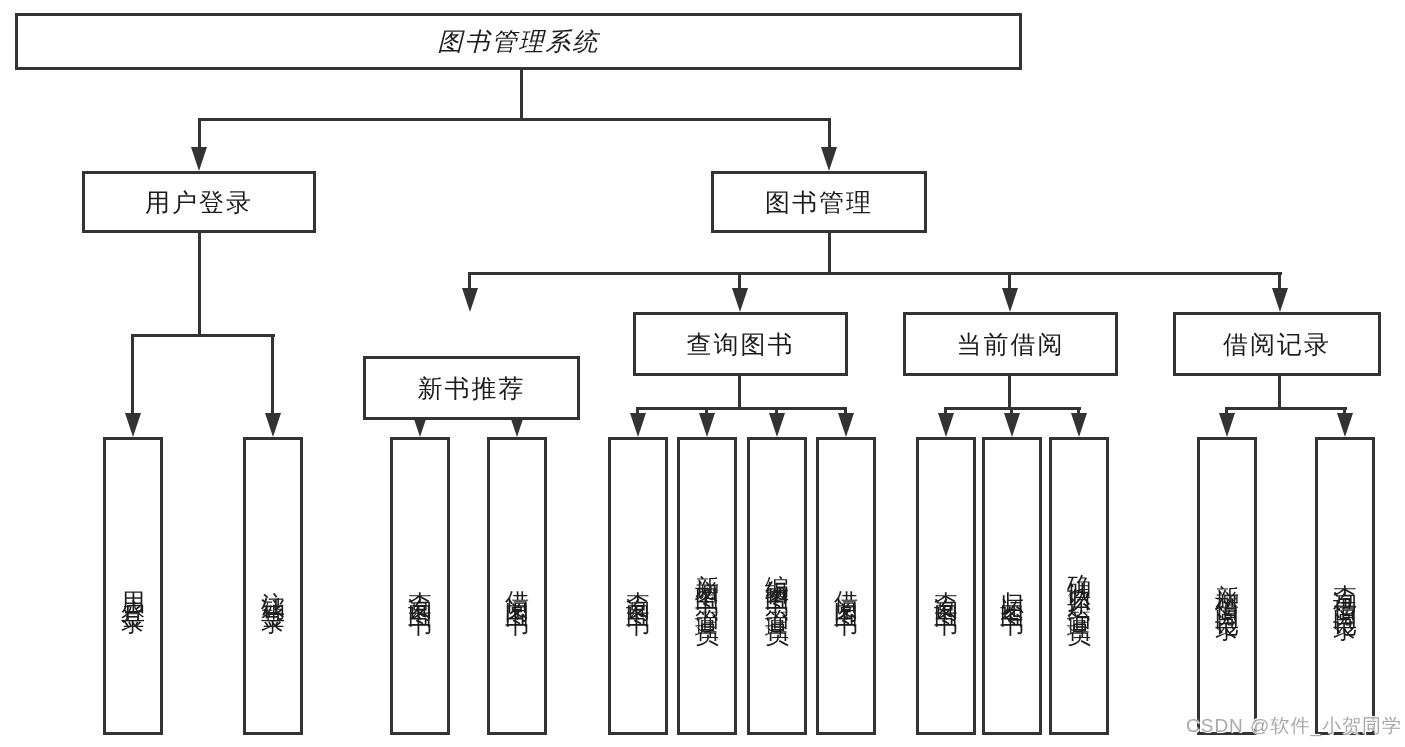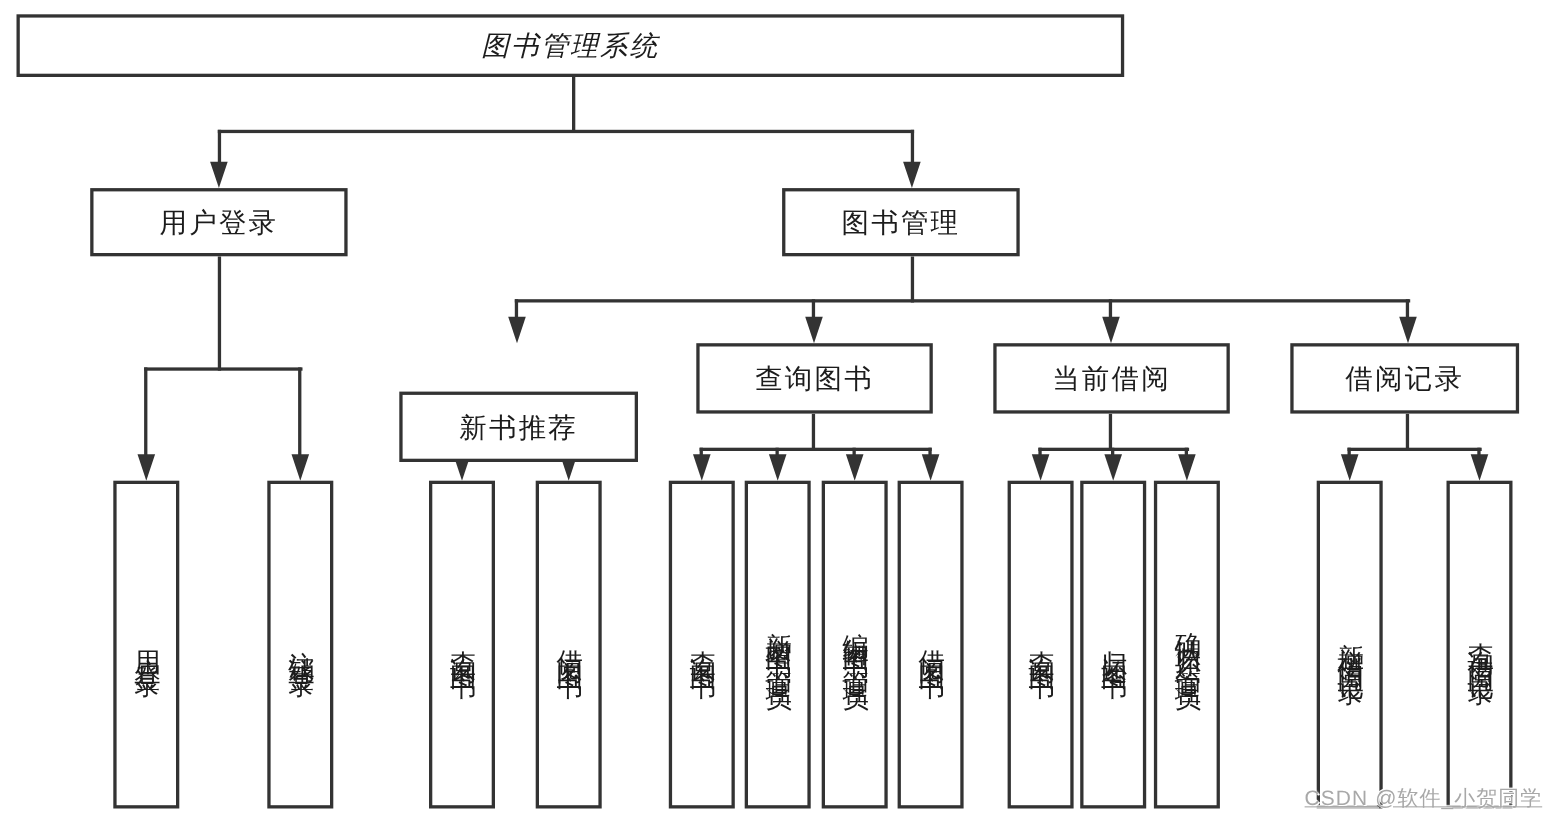--- a/index.html
+++ b/index.html
@@ -23,21 +23,20 @@
   .hline{position:absolute;height:3px;background:#333;z-index:1;}
   .arr{
     position:absolute;width:0;height:0;z-index:1;
     border-left:8px solid transparent;border-right:8px solid transparent;
     border-top:24px solid #333;
   }
   .watermark{
     position:absolute;left:1186px;top:713px;z-index:5;
     font-size:19px;letter-spacing:1px;color:#a8a8a8;white-space:nowrap;
     text-shadow:1px 1px 0 #fff, -1px -1px 0 #fff, 0 0 2px #fff;
-    text-decoration:underline;
   }
 </style>
 </head>
 <body>
 
 <div id="stage">
 
   <div class="box" style="left:15px;top:13px;width:1007px;height:57px;font-style:italic;">
     <span class="hlbl">图书管理系统</span>
   </div>

